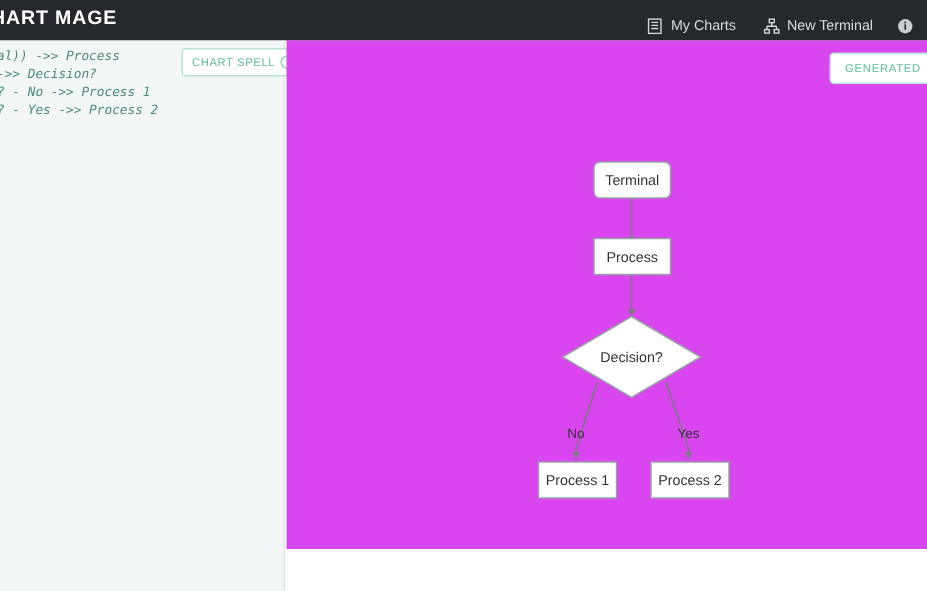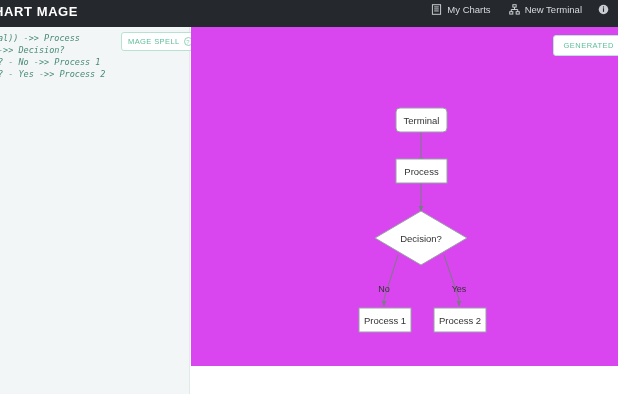--- a/index.html
+++ b/index.html
@@ -23,21 +23,21 @@
     position: absolute; left: -16px; top: 4px;
     color: #ffffff;
     font-family: "Liberation Sans", sans-serif;
     font-weight: bold;
     font-size: 13px;
     letter-spacing: 0.6px;
     white-space: nowrap;
   }
   .nav { position: absolute; right: 4px; top: 0; height: 27px; display: flex; align-items: center; }
   .nav-item {
-    display: flex; align-items: flex-start; gap: 5px;
+    display: flex; align-items: flex-end; gap: 5px;
     color: #d7dadd;
     font-size: 9.5px;
     padding: 0 9px;
     white-space: nowrap;
     cursor: pointer;
     height: 19px;
   }
   .nav-icon { display: inline-flex; align-items: center; justify-content: center; width: 11px; height: 11px; }
   .nav-icon svg { display: block; }
   .info-item { padding: 0 5px 0 7px; }
@@ -169,21 +169,21 @@
   <div class="editor-panel">
     <div style="position:absolute;left:0;top:5px;width:190px;">
       <div class="code-line">al)) -&gt;&gt; Process</div>
       <div class="code-line">-&gt;&gt; Decision?</div>
       <div class="code-line">? - No -&gt;&gt; Process 1</div>
       <div class="code-line">? - Yes -&gt;&gt; Process 2</div>
     </div>
   </div>
 
   <div class="magic-spell">
-    <span>MAGE SPELL</span>
+    <span>CHART SPELL</span>
     <span class="q-icon">?</span>
   </div>
 
   <div class="canvas">
 
     <div class="generated-badge">GENERATED</div>
 
     <svg class="flow-svg" width="427" height="367" viewBox="0 0 427 367">
       <defs>
         <marker id="arrow" markerWidth="6" markerHeight="6" refX="5" refY="3" orient="auto">

